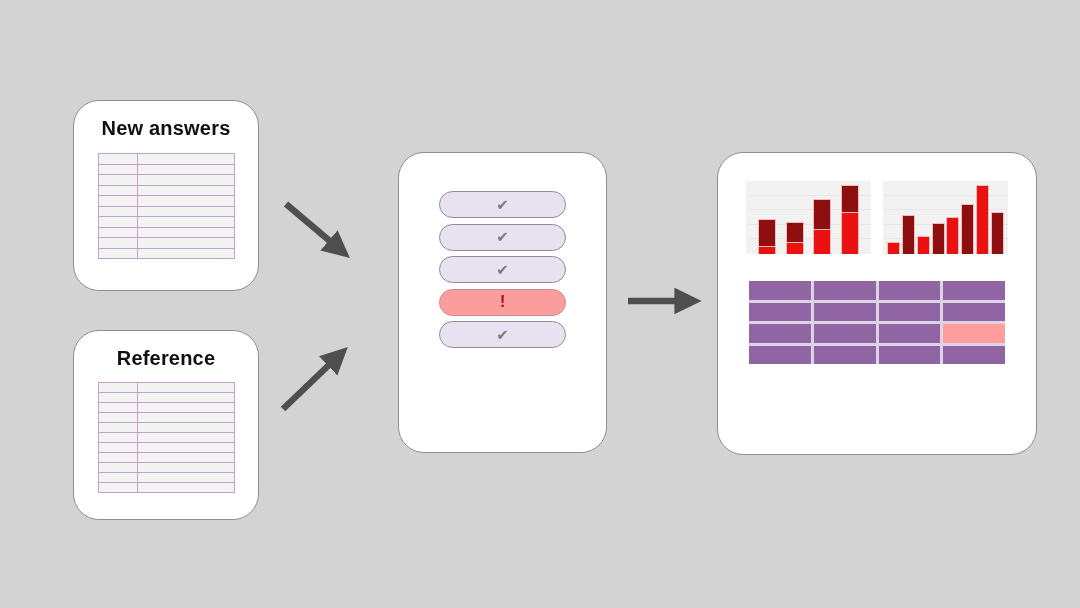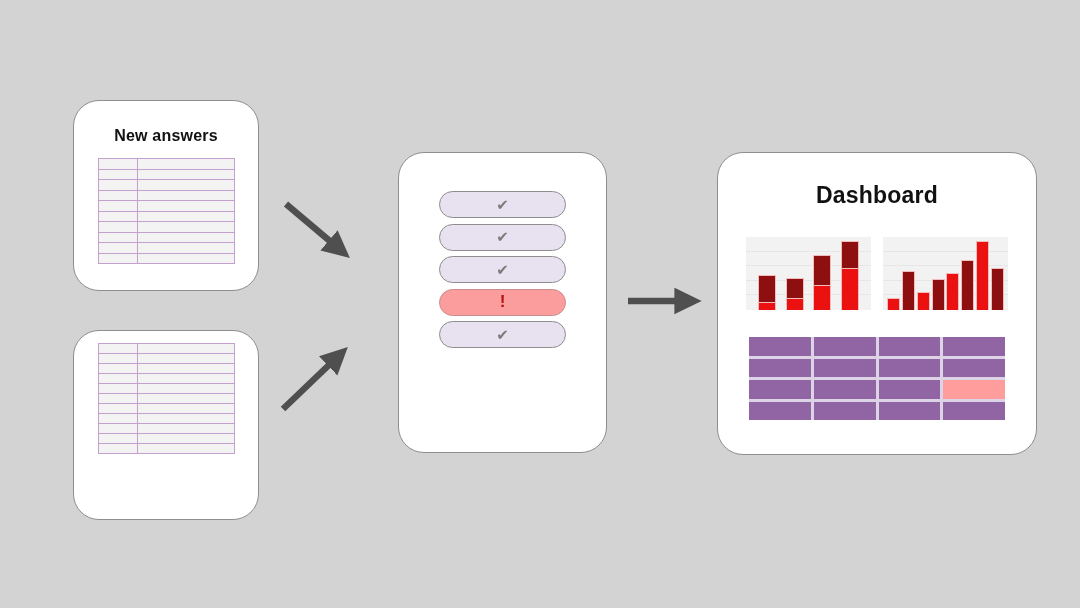--- a/index.html
+++ b/index.html
@@ -25,21 +25,21 @@
   #card-reference   { left:73px;  top:330px; width:186px; height:190px; }
   #card-test-suite  { left:398px; top:152px; width:209px; height:301px; }
   #card-dashboard   { left:717px; top:152px; width:320px; height:303px; }
 
   .card-title {
     margin: 0;
     color: var(--title);
     font-weight: 700;
     letter-spacing: 0.2px;
   }
-  #card-new-answers .card-title, #card-reference .card-title { padding-top:26px; font-size:16px; }
+  #card-new-answers .card-title, #card-reference .card-title { padding-top:16px; font-size:20px; }
   #card-test-suite .card-title, #card-dashboard .card-title  { padding-top:29px; font-size:23px; }
 
   
   .doc-table {
     display: grid;
     margin: 13px auto 0;
     width: 137px;
     background: var(--doc-border);
     gap: 1px;
     padding: 1px;
@@ -134,20 +134,21 @@
         <div class="doc-cell"></div>
         <div class="doc-cell"></div>
         <div class="doc-cell"></div>
         <div class="doc-cell"></div>
         <div class="doc-cell"></div>
         <div class="doc-cell"></div>
       </div>
   </section>
 
   <section class="card" id="card-reference">
+    <h2 class="card-title">Reference</h2>
     <div class="doc-table" style="grid-template-columns: 29fr 71fr;">
         <div class="doc-cell"></div>
         <div class="doc-cell"></div>
         <div class="doc-cell"></div>
         <div class="doc-cell"></div>
         <div class="doc-cell"></div>
         <div class="doc-cell"></div>
         <div class="doc-cell"></div>
         <div class="doc-cell"></div>
         <div class="doc-cell"></div>
@@ -181,21 +182,20 @@
         <div class="pill fail">
           <span>!</span>
         </div>
         <div class="pill pass">
           <span>✔</span>
         </div>
       </div>
   </section>
 
   <section class="card" id="card-dashboard">
-    <h2 class="card-title">Dashboard</h2>
     <div class="charts">
       <div class="chart">
           <div class="gridline" style="bottom: 20%;"></div>
           <div class="gridline" style="bottom: 40%;"></div>
           <div class="gridline" style="bottom: 60%;"></div>
           <div class="gridline" style="bottom: 80%;"></div>
           <div class="bars">
             <div class="stack">
               <div class="seg" style="height: 37%; background: rgb(141, 15, 15);"></div>
               <div class="seg" style="height: 11%; background: rgb(236, 17, 17);"></div>

